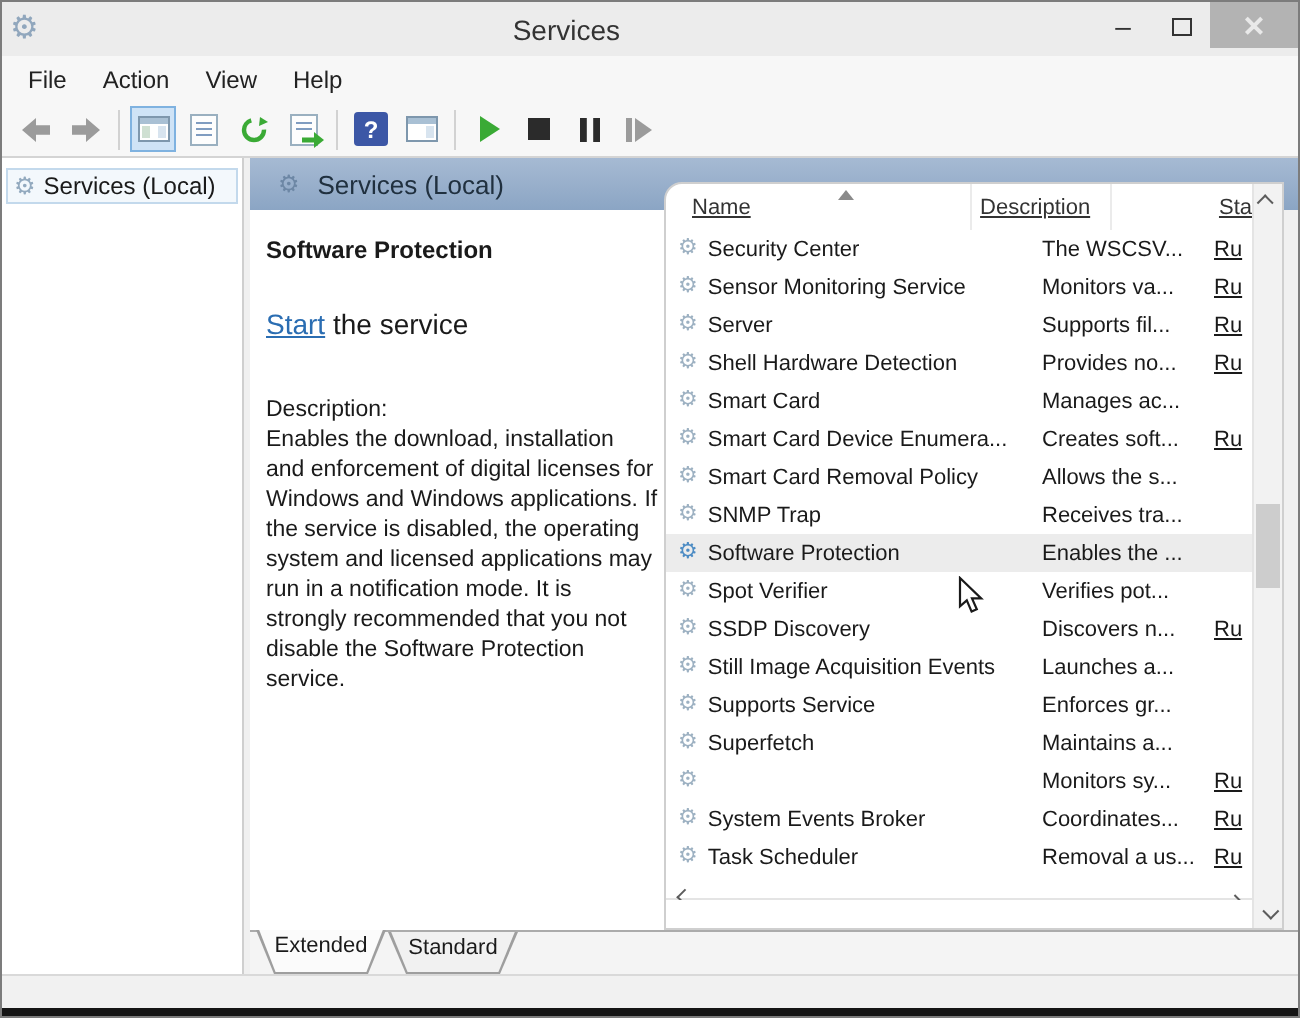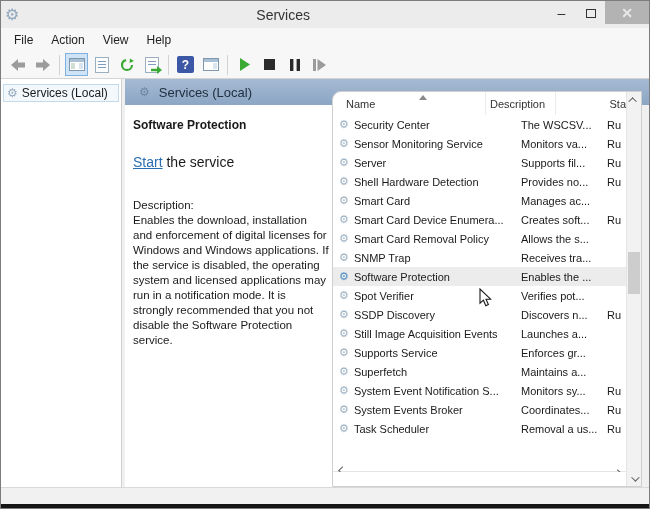--- a/index.html
+++ b/index.html
@@ -66,33 +66,33 @@
   .start-line { margin-top:22px; font-size:14px; color:#1a1a1a; }
   .start-link { color:#2a6db2; text-decoration:underline; cursor:pointer; }
   .desc-block { margin-top:28px; font-size:11.5px; line-height:15px; color:#1a1a1a; width:196px; }
 
   .list-card { position:absolute; top:12px; left:207px; right:7px; bottom:0; background:#fff;
                border:1px solid #cfcfcf; border-top-left-radius:9px; z-index:3;
                display:grid; grid-template-columns:1fr 15px; grid-template-rows:1fr 14px; overflow:hidden; }
   .list-main { grid-column:1; grid-row:1; display:flex; flex-direction:column; min-width:0; overflow:hidden; }
   .list-header { height:23px; flex:0 0 auto; display:flex; align-items:center; font-size:11px; color:#333;
                  position:relative; }
-  .hc { height:100%; display:flex; align-items:center; border-right:1px solid #ebebeb; }
+  .hc { height:100%; display:flex; align-items:center; border-right:1px solid #ebebeb;text-decoration:underline; }
   .hc-name { width:184px; padding-left:13px; }
   .hc-desc { width:85px; padding-left:4px; }
   .hc-status { flex:1; padding-left:5px; border-right:none;margin-left:48px; }
   .sort-caret { position:absolute; left:86px; top:3px; width:8px; height:5px; }
   .rows { flex:1 1 auto; overflow:hidden; }
   .row { height:19px; display:flex; align-items:center; font-size:11px; color:#1a1a1a; }
   .row.selected { background:#ececec; }
   .cell-name { width:184px; display:flex; align-items:center; gap:5px; padding-left:6px; white-space:nowrap; overflow:hidden; }
   .row-gear { font-size:11px; color:#9db1c2; line-height:1; flex:0 0 auto; }
   .row.selected .row-gear { color:#4d8cc4; }
   .cell-desc { width:85px; padding-left:4px; white-space:nowrap; overflow:hidden; }
-  .cell-status { flex:1; padding-left:5px; white-space:nowrap; overflow:hidden; }
+  .cell-status { flex:1; padding-left:5px; white-space:nowrap; overflow:hidden;text-decoration:underline; }
 
   .vscroll { grid-column:2; grid-row:1 / span 2; background:#f2f2f2; border-left:1px solid #e4e4e4; position:relative; }
   .hscroll { grid-column:1; grid-row:2; background:#f2f2f2; border-top:1px solid #e4e4e4; position:relative; }
   .sb-arrow { position:absolute; display:flex; align-items:center; justify-content:center; }
   .chev { width:6px; height:6px; border-left:1.5px solid #5c5c5c; border-top:1.5px solid #5c5c5c; }
   .chev-up { transform:rotate(45deg) translateY(2px); }
   .chev-down { transform:rotate(-135deg) translateY(2px); }
   .chev-left { transform:rotate(-45deg) translateX(2px); }
   .chev-right { transform:rotate(135deg) translateX(2px); }
   .v-up { top:0; left:0; right:0; height:15px; }
@@ -386,21 +386,20 @@
                     <span class="row-gear">⚙</span>
                     <span>Superfetch</span>
                   </span>
                 <span class="cell-desc">Maintains a...</span>
                 <span class="cell-status"></span>
               </div>
 
               <div class="row">
                 <span class="cell-name">
                     <span class="row-gear">⚙</span>
-                    <span>System Event Notification S...</span>
                   </span>
                 <span class="cell-desc">Monitors sy...</span>
                 <span class="cell-status">Ru</span>
               </div>
 
               <div class="row">
                 <span class="cell-name">
                     <span class="row-gear">⚙</span>
                     <span>System Events Broker</span>
                   </span>
@@ -433,20 +432,30 @@
                 <span class="chev chev-up"></span>
               </div>
             <div class="v-thumb"></div>
             <div class="sb-arrow v-down">
                 <span class="chev chev-down"></span>
               </div>
           </div>
         </div>
       </div>
 
+      <div class="tabbar">
+        <div class="tab active">
+          <div class="shape"></div>
+            <div class="inner">Extended</div>
+        </div>
+        <div class="tab">
+          <div class="shape"></div>
+            <div class="inner">Standard</div>
+        </div>
+      </div>
     </div>
   </div>
 
   <div class="statusbar"></div>
   <div class="bottom-edge"></div>
 
   <svg class="cursor" width="14" height="20" viewBox="0 0 14 20">
     <path d="M1 1 L1 15.2 L4.4 12.2 L6.8 17.8 L9.4 16.6 L7 11.2 L11.6 11.2 Z" fill="#fff" stroke="#1a1a1a" stroke-width="1.1"></path>
   </svg>
 </div>

